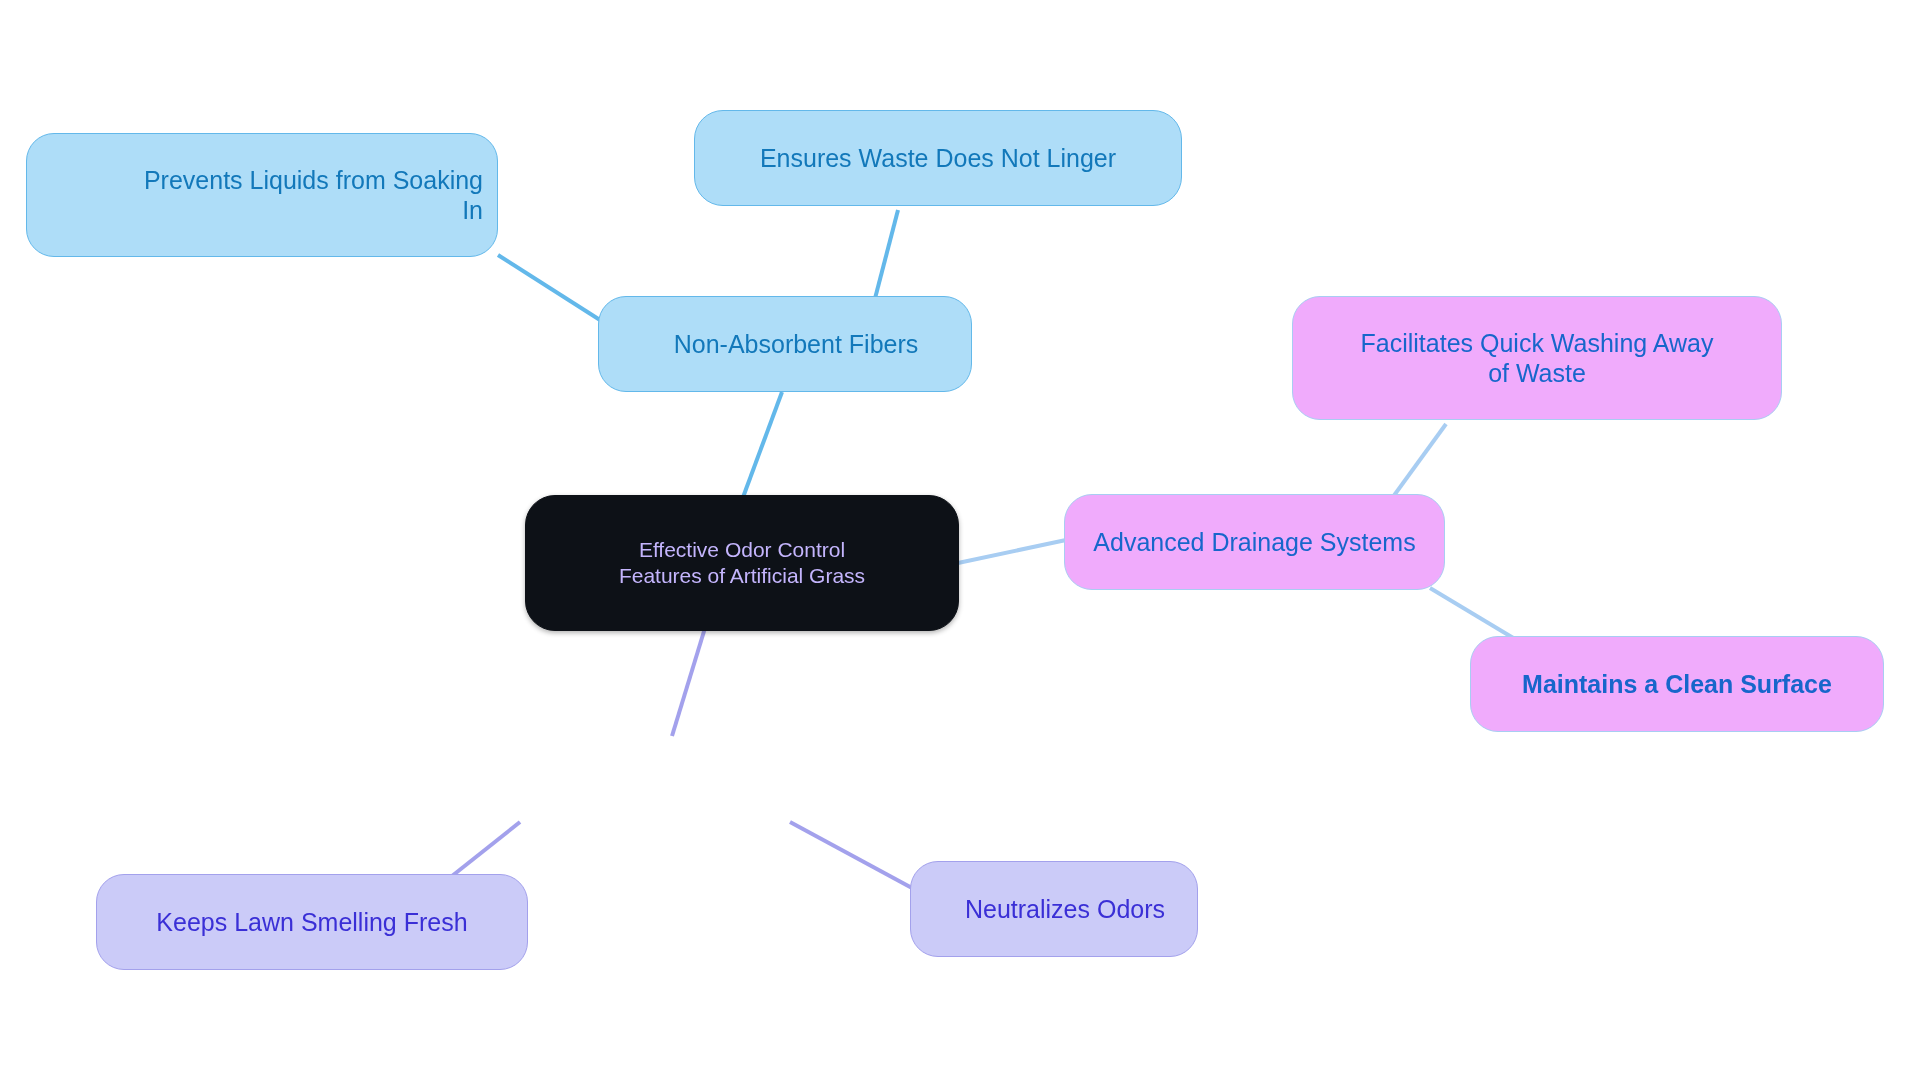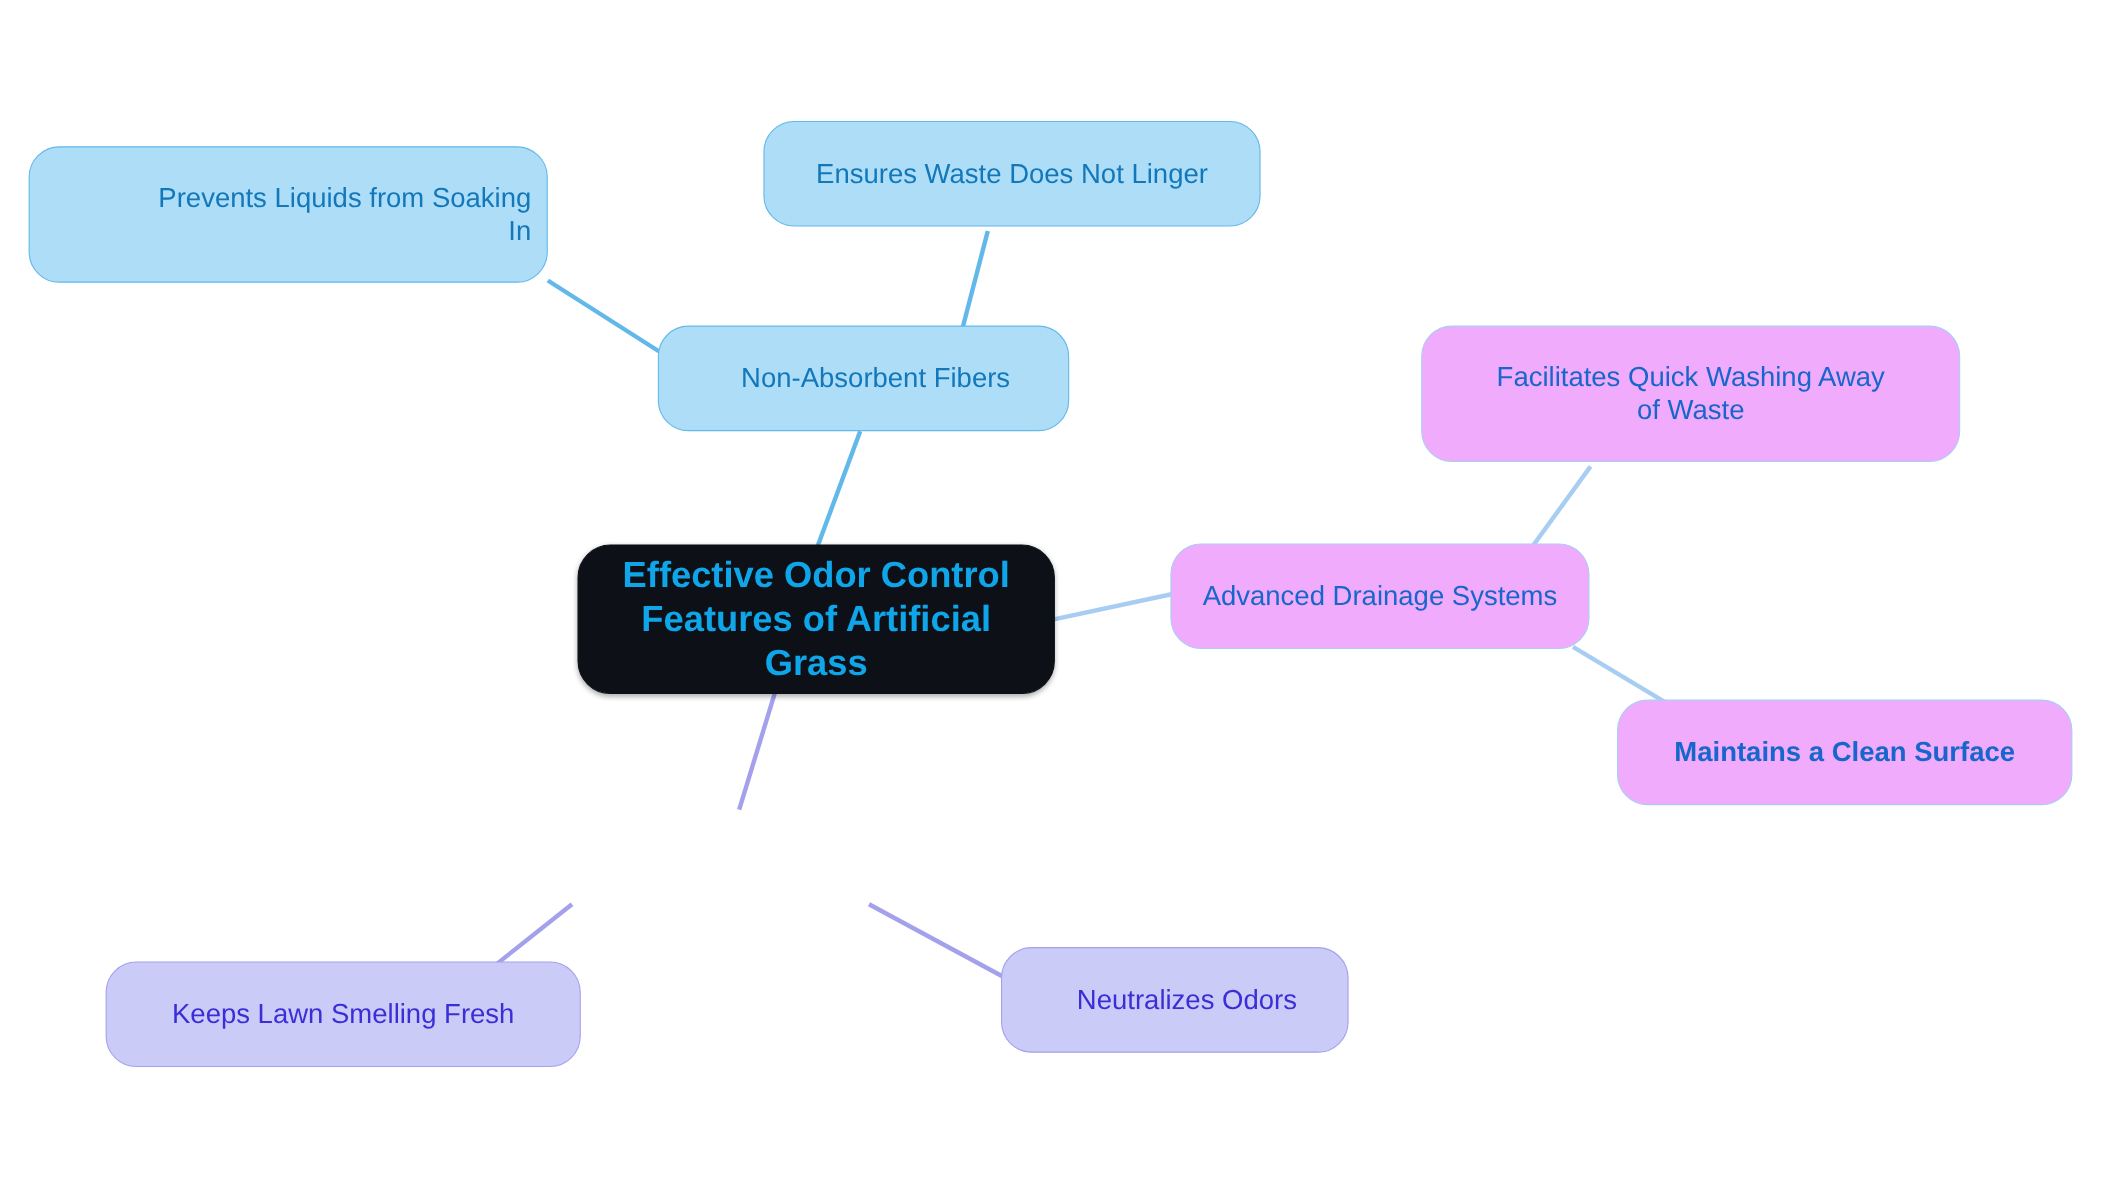--- a/index.html
+++ b/index.html
@@ -45,25 +45,24 @@
     width: 100%;
     padding: 0 14px;
     box-sizing: border-box;
     white-space: pre-line;
   }
 
   
   .root {
     background: #0d1117;
     border-color: #0d1117;
-    color: #0ea5e9;
+    color: #c4b5fd;
     border-radius: 30px;
-    font-size: 33px;
+    font-size: 21px;
     box-shadow: 0 2px 5px rgba(0,0,0,0.30);
-    font-weight: bold;
   }
 
   
   .blue-mid {
     background: #aeddf8;
     border-color: #63b8ea;
     color: #1278ba;
     border-radius: 28px;
     font-size: 25px;
   }
@@ -117,21 +116,21 @@
 
   <div class="node blue-mid" style="left:598px; top:296px; width:374px; height:96px;padding-left:22px;">
     <span class="node-label">Non-Absorbent Fibers</span>
   </div>
 
   <div class="node blue-mid" style="left:26px; top:133px; width:472px; height:124px;text-align:right;">
     <span class="node-label">Prevents Liquids from Soaking
 In</span>
   </div>
 
-  <div class="node blue-mid" style="left:694px; top:110px; width:452px; height:96px;">
+  <div class="node blue-mid" style="left:694px; top:110px; width:488px; height:96px;border-radius:29px;">
     <span class="node-label">Ensures Waste Does Not Linger</span>
   </div>
 
   <div class="node blue-light" style="left:1064px; top:494px; width:381px; height:96px;justify-content:center;">
     <span class="node-label">Advanced Drainage Systems</span>
   </div>
 
   <div class="node blue-light" style="left:1292px; top:296px; width:490px; height:124px;">
     <span class="node-label">Facilitates Quick Washing Away
 of Waste</span>
@@ -139,17 +138,17 @@
 
   <div class="node blue-light" style="left:1470px; top:636px; width:414px; height:96px;font-weight:bold;">
     <span class="node-label">Maintains a Clean Surface</span>
   </div>
 
 
   <div class="node purple" style="left:96px; top:874px; width:432px; height:96px;">
     <span class="node-label">Keeps Lawn Smelling Fresh</span>
   </div>
 
-  <div class="node purple" style="left:910px; top:861px; width:316px; height:96px;padding-left:22px;">
+  <div class="node purple" style="left:910px; top:861px; width:288px; height:96px;padding-left:22px;">
     <span class="node-label">Neutralizes Odors</span>
   </div>
 
 </div>
 
 </body></html>

